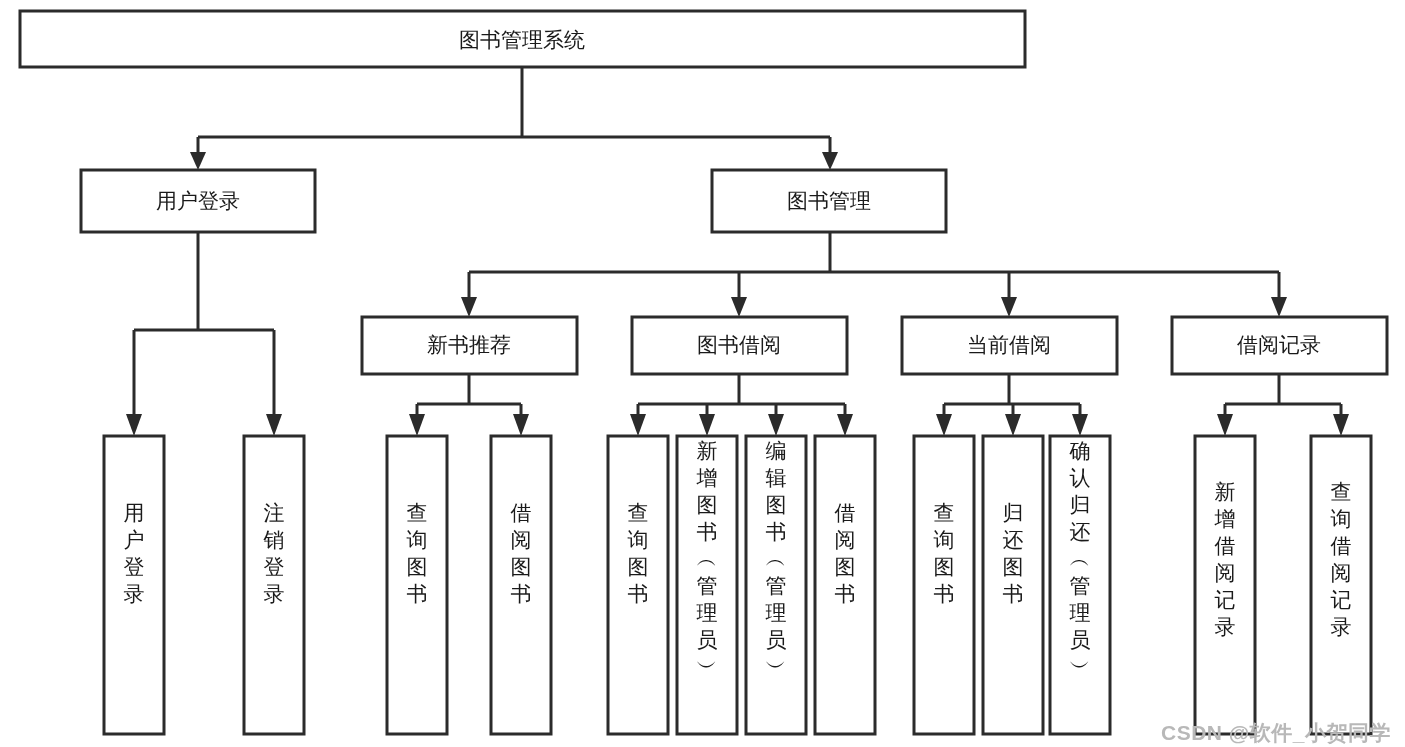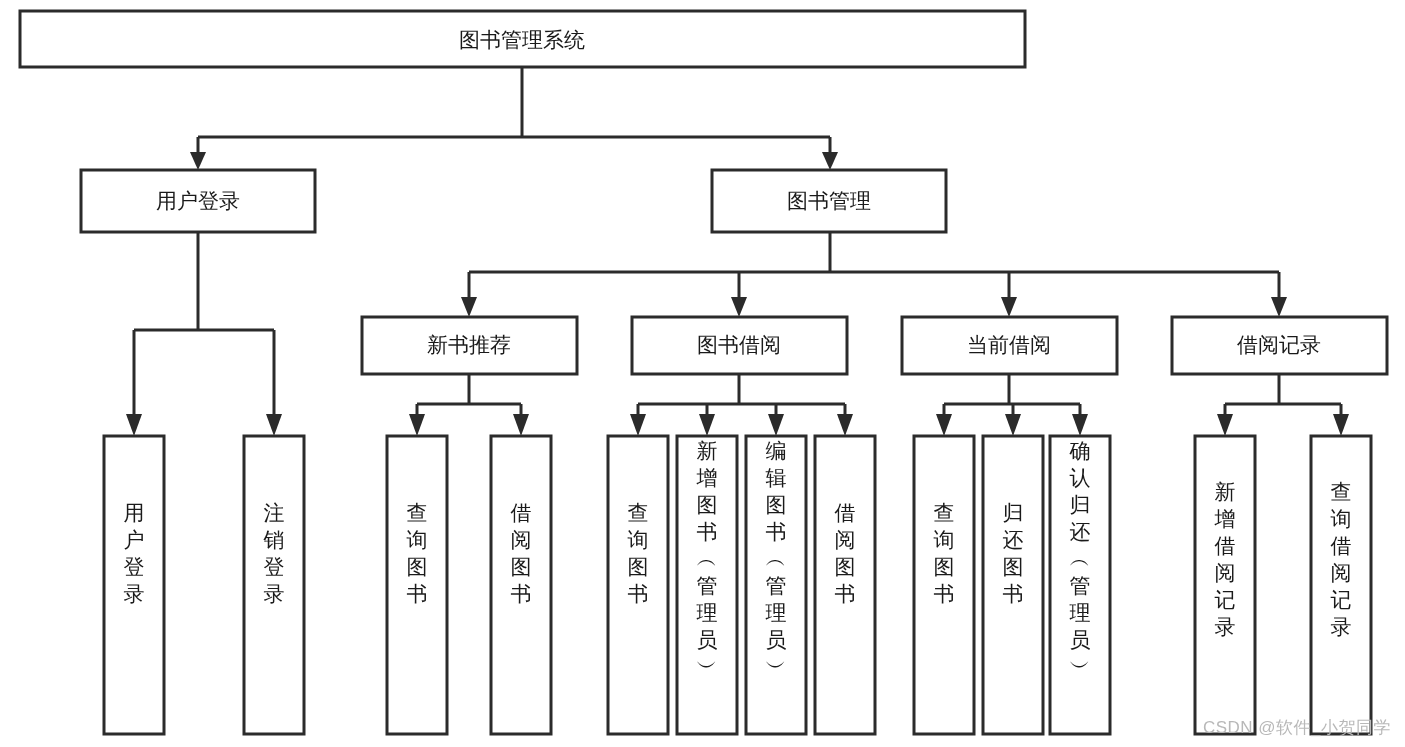--- a/index.html
+++ b/index.html
@@ -50,27 +50,28 @@
   }
   .node-label-v {
     font-family: "Liberation Sans", "DejaVu Sans", sans-serif;
     font-size: 21px;
     fill: #1a1a1a;
     text-anchor: middle;
   }
   .watermark {
     position: absolute;
     right: 14px;
-    bottom: 8px;
-    font-family: "Liberation Sans", "DejaVu Sans", sans-serif;
-    font-size: 17px;
+    bottom: 0;
+    font-family: "Liberation Sans", "DejaVu Sans", sans-serif;
+    font-size: 21px;
     color: #b8b8b8;
     letter-spacing: 0.5px;
     white-space: nowrap;
     pointer-events: none;
+    font-weight: bold;
   }
 </style>
 </head>
 <body>
 
 <div id="diagram-root">
 
   <svg class="flow" viewBox="0 0 1405 747" xmlns="http://www.w3.org/2000/svg">
 
     <g>

